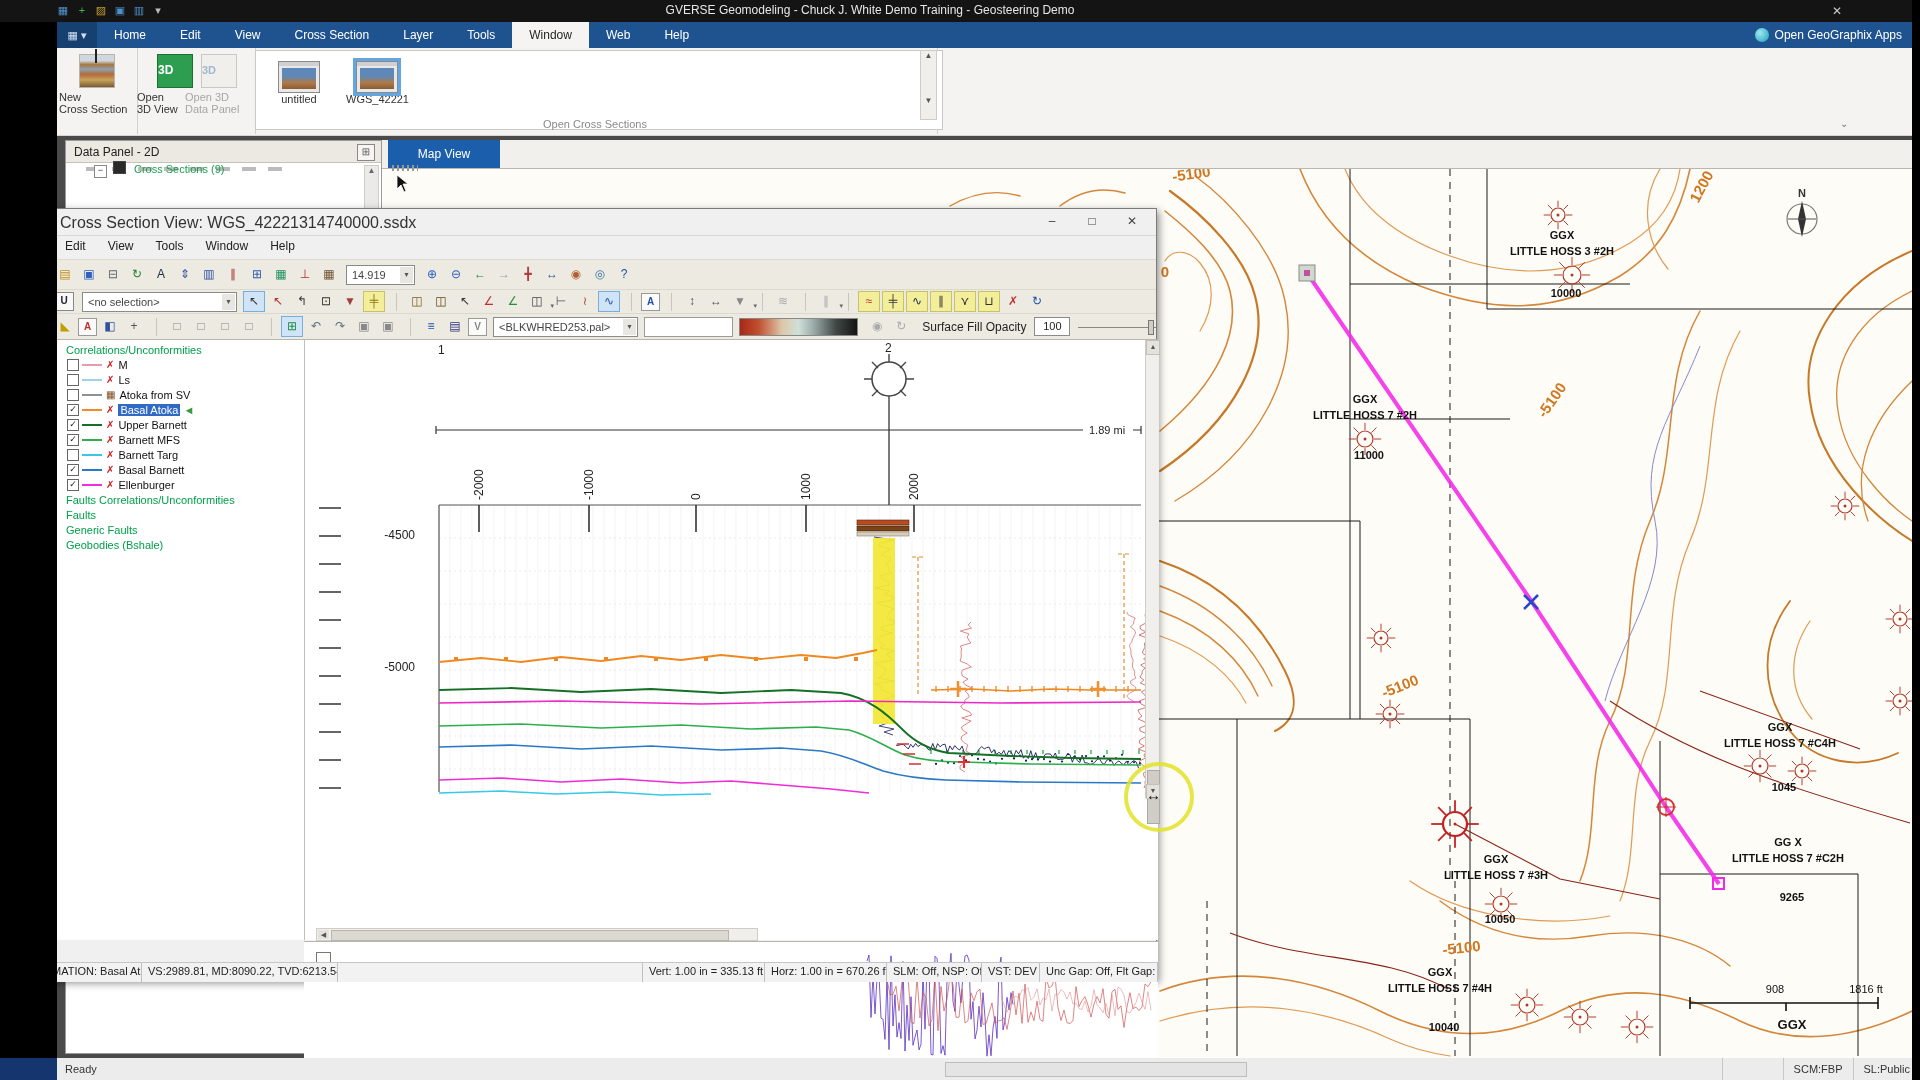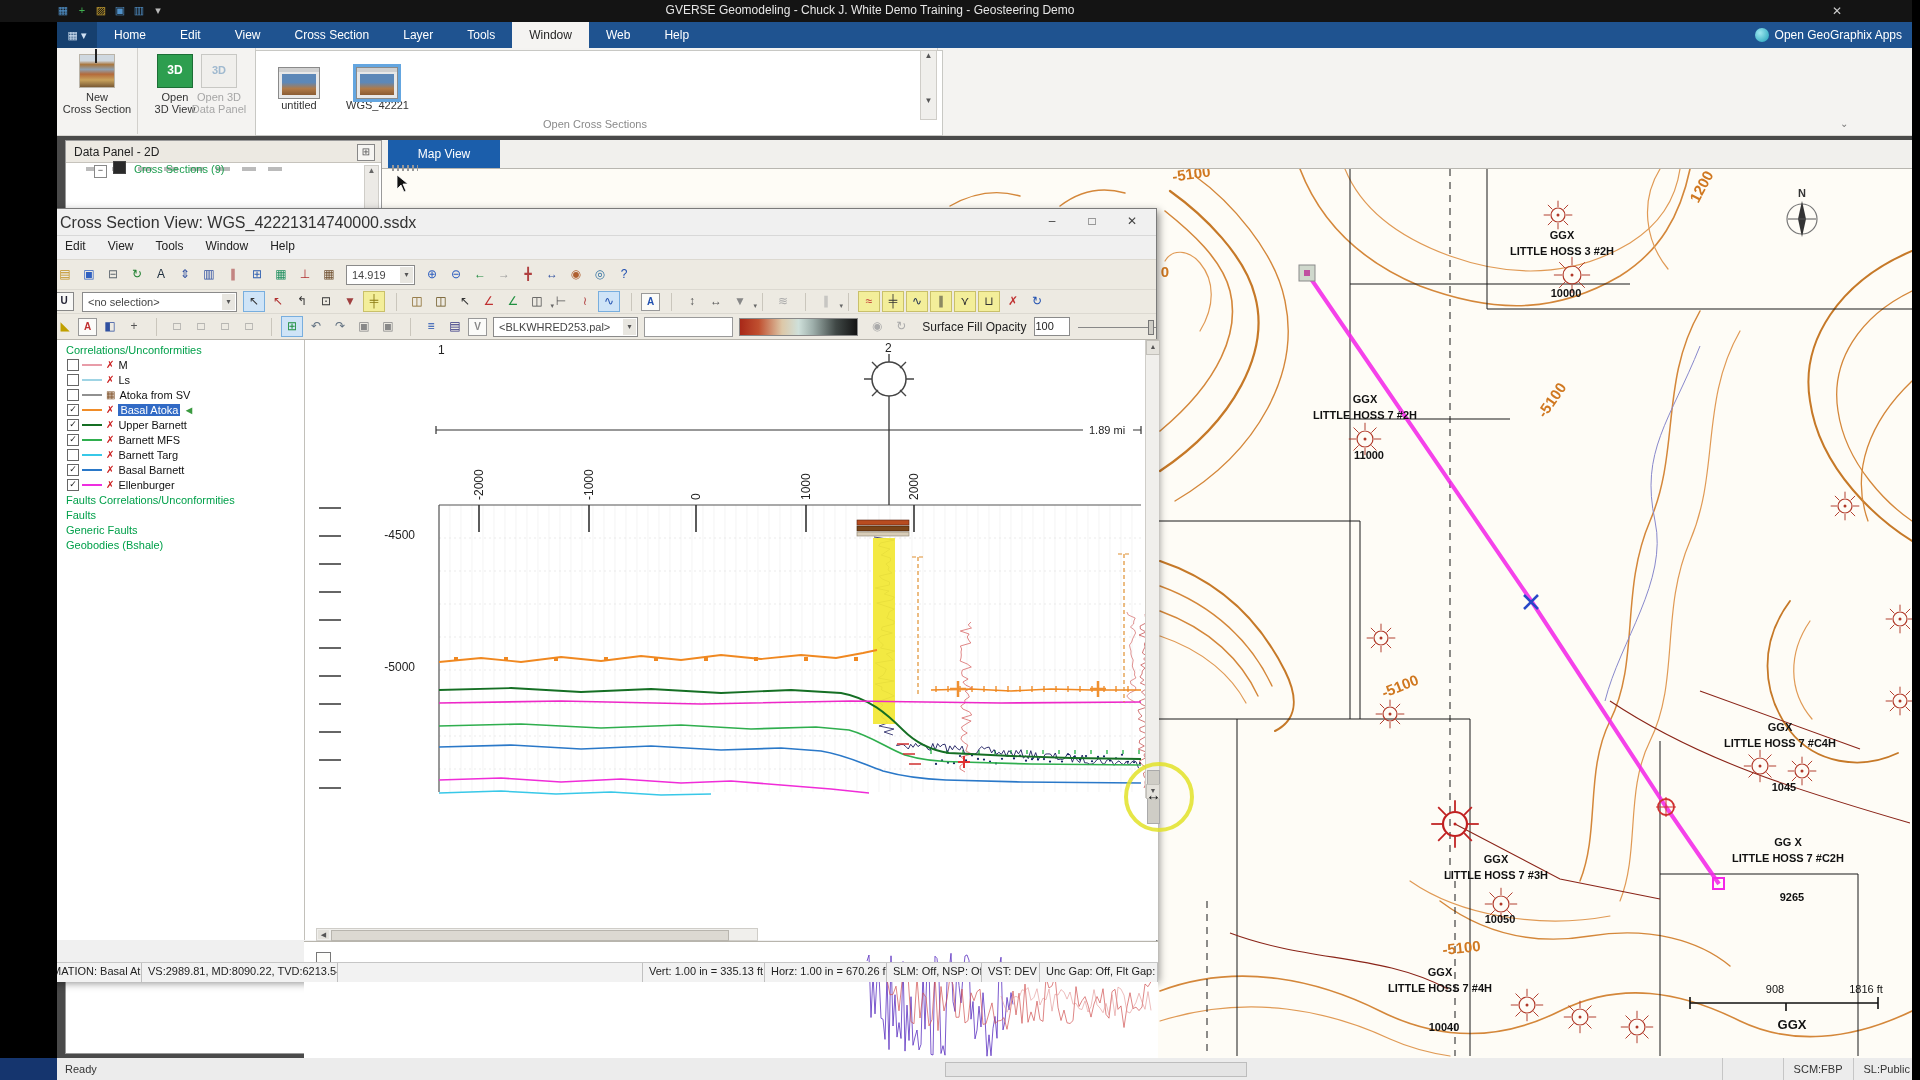--- a/index.html
+++ b/index.html
@@ -13,29 +13,29 @@
   #title-close{left:1824px;top:2px;width:26px;height:18px;text-align:center;color:#ccc;font-size:12px;line-height:18px;}
   
   #ribbon-tabs{left:0;top:22px;width:1920px;height:26px;background:#1f5390;display:flex;align-items:stretch;color:#fff;}
   #app-btn{width:40px;margin-left:57px;background:#16406f;color:#cfe0f2;font-size:11px;text-align:center;line-height:26px;}
   .rtab{padding:0 17px;font-size:12px;line-height:26px;}
   .rtab.active{background:#f5f4f2;color:#1f1f1f;}
   #open-apps{position:absolute;right:18px;top:0;height:26px;display:flex;align-items:center;gap:6px;font-size:12px;color:#fff;}
   #globe{width:14px;height:14px;border-radius:50%;background:radial-gradient(circle at 35% 35%,#9fe8f0,#1d9fb8);}
   #ribbon-body{left:57px;top:48px;width:1855px;height:87px;background:#f4f3f1;border-bottom:1px solid #d8d6d2;}
   .rgroup{position:absolute;top:0;height:86px;border-right:1px solid #d2d0cc;}
-  .bigbtn{position:absolute;top:6px;width:76px;text-align:center;font-size:11px;color:#333;}
+  .bigbtn{position:absolute;top:6px;width:76px;font-size:11px;color:#333;}
   .bigbtn .blabel{line-height:12px;margin-top:3px;}
   .bigbtn.disabled{color:#a6a6a6;}
   .icon32{width:34px;height:32px;margin:0 auto;border:1px solid #b9b3a8;position:relative;}
   #ncs-icon{background:linear-gradient(180deg,#cfd8e0 18%,#a8763e 30%,#8fa0b0 45%,#b46a3a 60%,#c8a25c 78%,#7a5a34 100%);}
   #ncs-icon:after{content:"";position:absolute;left:15px;top:-6px;width:2px;height:14px;background:#222;}
   #o3d-icon{background:#2d9e4f;border:1px solid #1c6e36;color:#fff;font-weight:bold;font-size:12px;line-height:30px;}
   #o3dp-icon{background:#f0efec;color:#9fb9cf;border:1px solid #c8c8c4;font-weight:bold;font-size:11px;line-height:30px;}
-  #thumbs-panel{position:absolute;left:198px;top:2px;width:664px;height:68px;background:#fff;border:1px solid #c8c8c4;display:flex;gap:26px;padding:16px 0 0 22px;}
+  #thumbs-panel{position:absolute;left:198px;top:2px;width:664px;height:68px;background:#fff;border:1px solid #c8c8c4;display:flex;gap:26px;padding:10px 0 0 22px;}
   .thumb{text-align:center;font-size:11px;color:#333;}
   .thumb .tico{width:40px;height:30px;margin:0 auto;border:1px solid #8a8a8a;background:#e8e8e8;position:relative;}
   .thumb .tico:before{content:"";position:absolute;left:3px;top:6px;right:3px;bottom:3px;background:linear-gradient(180deg,#5d88b8 40%,#b07a48 70%,#8a5c34 100%);}
   .thumb .tico:after{content:"";position:absolute;left:0;top:0;right:0;height:4px;background:#d0d0d0;}
   .thumb.selected .tico{outline:3px solid #64a6e0;}
   #thumb-scroll{position:absolute;left:863px;top:2px;width:15px;height:68px;background:#f0efec;border:1px solid #cfcdc8;font-size:8px;color:#555;text-align:center;}
   #group-label{position:absolute;left:198px;top:70px;width:680px;text-align:center;font-size:11px;color:#8a8a8a;}
   #ribbon-chevron{left:1840px;top:118px;font-size:10px;color:#777;}
   
   #midband{left:0;top:135px;width:1920px;height:923px;background:#4a4a4a;}
@@ -79,21 +79,21 @@
   .tbsep{width:9px;height:18px;border-right:1px solid #cac6bc;margin-right:7px;}
   .combo{height:18px;background:#fff;border:1px solid #8a8a8a;font-size:11px;color:#444;display:flex;align-items:center;padding-left:5px;position:relative;margin:0 6px;}
   .combo .car{position:absolute;right:1px;top:1px;bottom:1px;width:13px;background:#e8e6e0;color:#555;font-size:8px;line-height:16px;text-align:center;}
   #zoom-combo{width:62px;}
   #sel-combo{width:148px;}
   #pal-combo{width:146px;}
   #empty-box{width:92px;height:18px;background:#fff;border:1px solid #9a9a9a;margin-right:6px;}
   #u-btn{width:18px;height:17px;border:1px solid #888;background:#f8f8f6;font-size:10px;font-weight:bold;text-align:center;line-height:16px;color:#223;margin-right:2px;}
   #gradient{width:124px;height:16px;border:1px solid #888;background:linear-gradient(90deg,#a82818,#c05030 16%,#ddc8a8 36%,#cfe0da 50%,#9fb0ac 62%,#404846 82%,#141414);margin-right:8px;}
   #opacity-label{font-size:12px;color:#222;margin:0 8px 0 10px;white-space:nowrap;}
-  #opacity-value{width:36px;height:17px;background:#fff;border:1px solid #8a8a8a;font-size:11px;line-height:17px;color:#222;}
+  #opacity-value{width:36px;height:17px;background:#fff;border:1px solid #8a8a8a;font-size:11px;text-align:center;line-height:17px;color:#222;}
   #opacity-slider{width:82px;height:16px;margin-left:8px;position:relative;}
   #opacity-slider .track{position:absolute;left:0;right:0;top:8px;height:1px;background:#888;}
   #opacity-slider .handle{position:absolute;right:2px;top:1px;width:4px;height:13px;background:#cfcdc6;border:1px solid #777;}
   #cs-body{position:absolute;left:0;top:130px;width:1112px;height:600px;background:#fff;border-top:1px solid #b8b5ad;}
   #tree-panel{position:absolute;left:18px;top:2px;width:240px;height:596px;background:#fff;overflow:hidden;}
   .trow{height:15px;display:flex;align-items:center;font-size:11px;color:#111;white-space:nowrap;}
   .trow.thead{color:#00a04a;padding-left:2px;}
   .cb{width:10px;height:10px;border:1px solid #666;background:#fff;margin:0 3px 0 3px;font-size:9px;line-height:9px;text-align:center;color:#222;flex:none;}
   .cline{width:20px;height:2px;margin-right:4px;flex:none;}
   .xic{color:#cc2020;font-size:10px;margin-right:4px;flex:none;}

